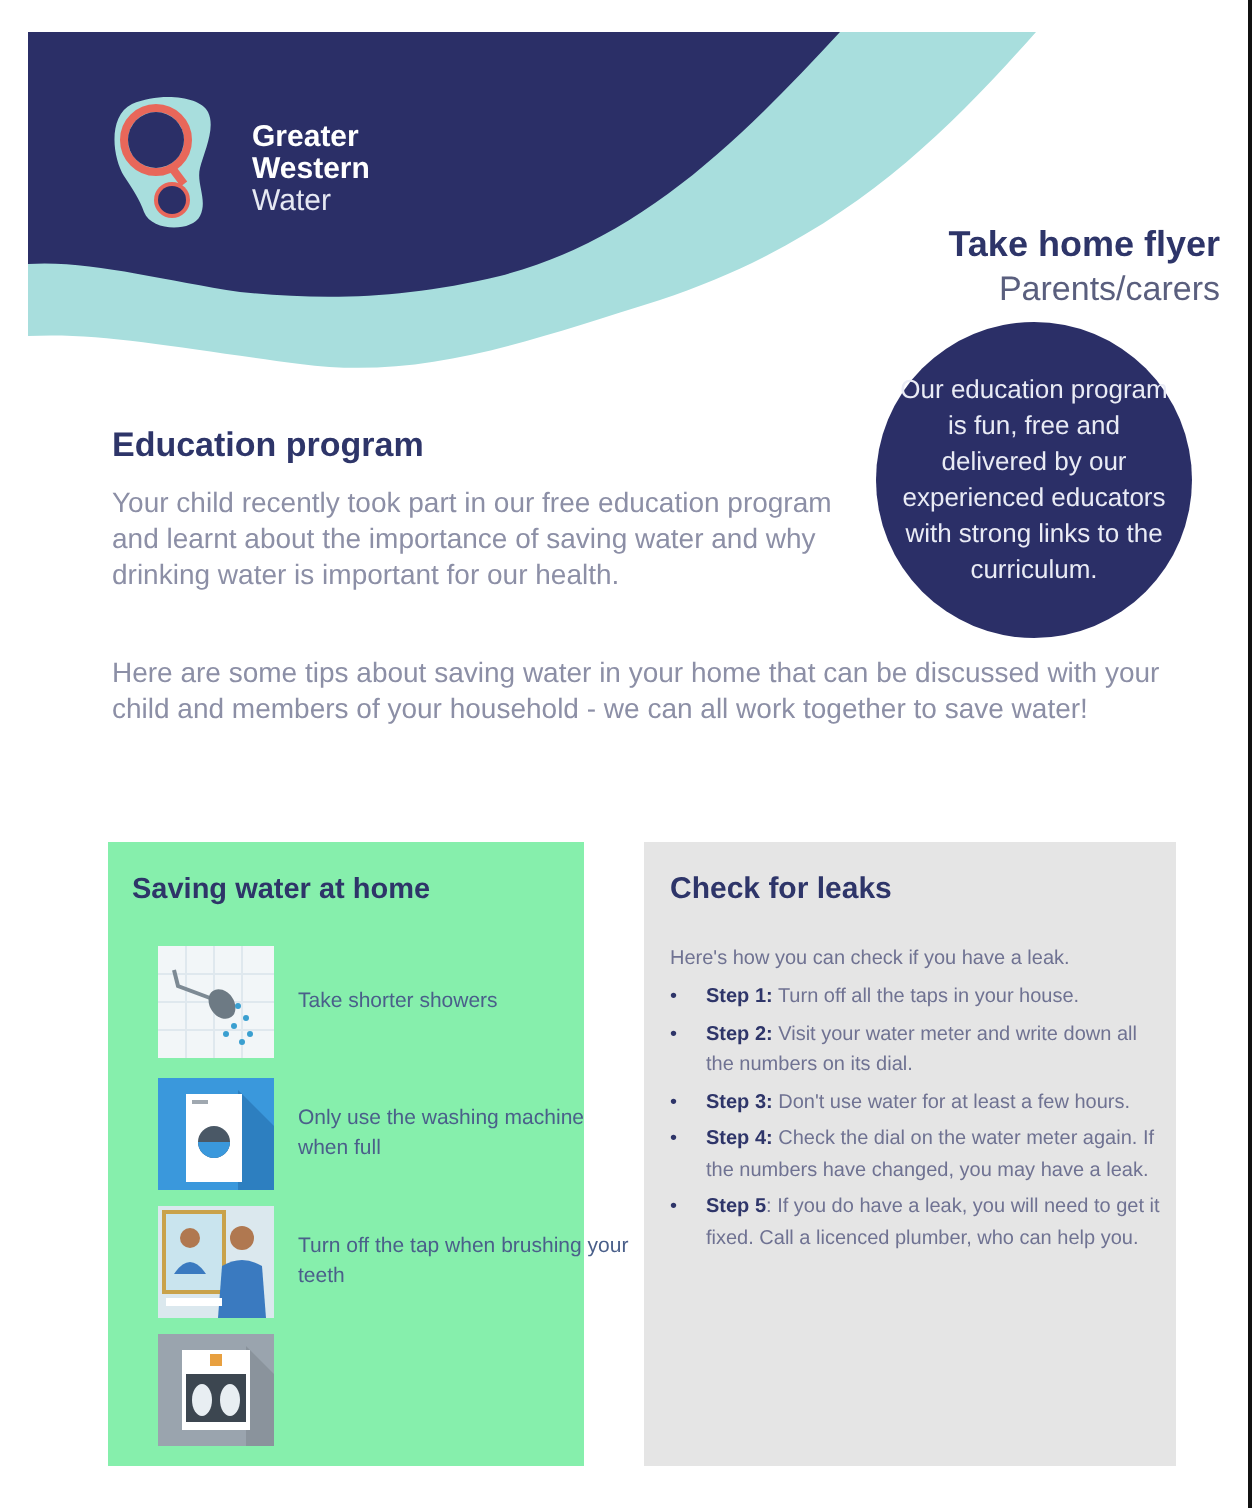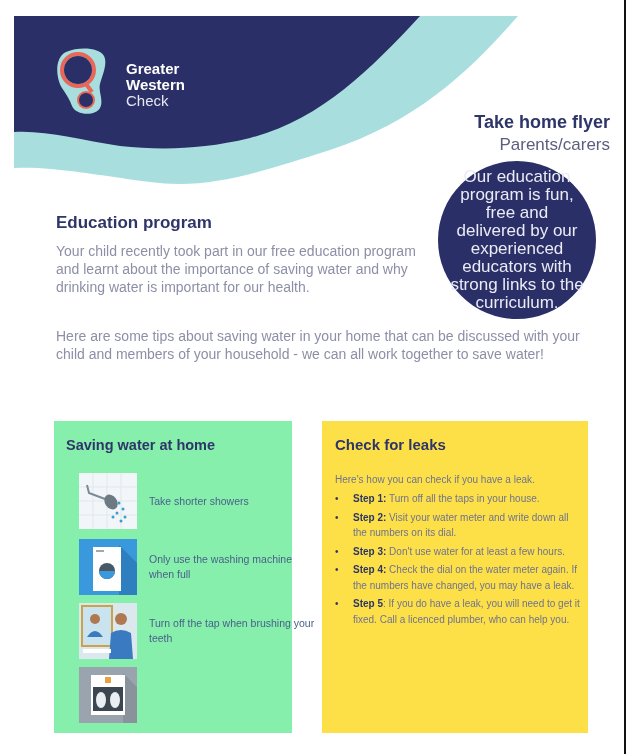--- a/index.html
+++ b/index.html
@@ -18,39 +18,39 @@
 
   .flyer-title { position: absolute; right: 18px; top: 112px; text-align: right; }
   .flyer-title .t { font-weight: bold; font-size: 18px; color: #2e3569; display: block; }
   .flyer-title .s { font-size: 17px; color: #5a5f7e; display: block; margin-top: 2px; }
 
   .circle {
     position: absolute; left: 438px; top: 161px; width: 158px; height: 158px;
     border-radius: 50%; background: #2b2f67; color: #e9ebf5;
     display: flex; align-items: center; justify-content: center; text-align: center;
   }
-  .circle p { margin: 0; width: 134px; font-size: 17px; line-height: 18px; }
+  .circle p { margin: 0; width: 134px; font-size: 13px; line-height: 18px; }
 
   .edu { position: absolute; left: 56px; top: 213px; width: 370px; }
   .edu h2 { margin: 0; font-size: 17px; color: #2e3569; font-weight: bold; }
   .edu p { margin: 9px 0 0; font-size: 14px; line-height: 18px; color: #8c8fa6; }
   .tips { position: absolute; left: 56px; top: 327px; width: 540px; font-size: 14px; line-height: 18px; color: #8c8fa6; margin: 0; }
 
   .saving {
     position: absolute; left: 54px; top: 421px; width: 238px; height: 312px;
     background: #86efac;
   }
   .saving h3 { position: absolute; left: 12px; top: 16px; margin: 0; font-size: 14.5px; color: #2e3569; font-weight: bold; }
   .tip { position: absolute; left: 25px; width: 236px; height: 56px; }
   .tip .img { position: absolute; left: 0; top: 0; width: 58px; height: 56px; }
   .tip .txt { position: absolute; left: 70px; top: 50%; transform: translateY(-50%); font-size: 10.5px; line-height: 15px; color: #4a5f8a; width: 166px; }
 
   .leaks {
     position: absolute; left: 322px; top: 421px; width: 266px; height: 312px;
-    background: #fde047;
+    background: #e5e5e5;
   }
   .leaks h3 { position: absolute; left: 13px; top: 15px; margin: 0; font-size: 15px; color: #2e3569; font-weight: bold; }
   .leaks .intro { position: absolute; left: 13px; top: 53px; margin: 0; font-size: 10px; color: #6f7292; }
   .leaks ul { position: absolute; left: 13px; top: 70px; width: 248px; margin: 0; padding: 0; list-style: none; }
   .leaks li { position: relative; padding-left: 18px; font-size: 10px; line-height: 15.5px; color: #6f7292; margin-bottom: 3px; }
   .leaks li .bullet { position: absolute; left: 0; top: 0; color: #2e3569; }
   .leaks li b { color: #2e3569; }
 </style>
 </head>
 <body>
@@ -67,21 +67,21 @@
     <path d="M10 4 C24 -2, 44 0, 48 8 C52 16, 46 28, 44 36 C42 44, 48 52, 44 60 C40 68, 20 68, 16 58 C14 52, 10 46, 6 40 C0 30, -2 10, 10 4 Z" fill="#a8dedd"></path>
     <circle cx="22" cy="22" r="16" fill="none" stroke="#e8675a" stroke-width="4"></circle>
     <circle cx="22" cy="22" r="14" fill="#2b2f67"></circle>
     <circle cx="30" cy="52" r="9" fill="#e8675a"></circle>
     <circle cx="30" cy="52" r="7" fill="#2b2f67"></circle>
     <path d="M30 36 L36 44" stroke="#e8675a" stroke-width="4"></path>
   </svg>
   <div class="logo-text">
     <span class="l1">Greater</span>
     <span class="l2">Western</span>
-    <span class="l3">Check</span>
+    <span class="l3">Water</span>
   </div>
 </div>
 
 <div class="flyer-title">
   <span class="t">Take home flyer</span>
   <span class="s">Parents/carers</span>
 </div>
 
 <div class="circle">
   <p>Our education program is fun, free and delivered by our experienced educators with strong links to the curriculum.</p>

